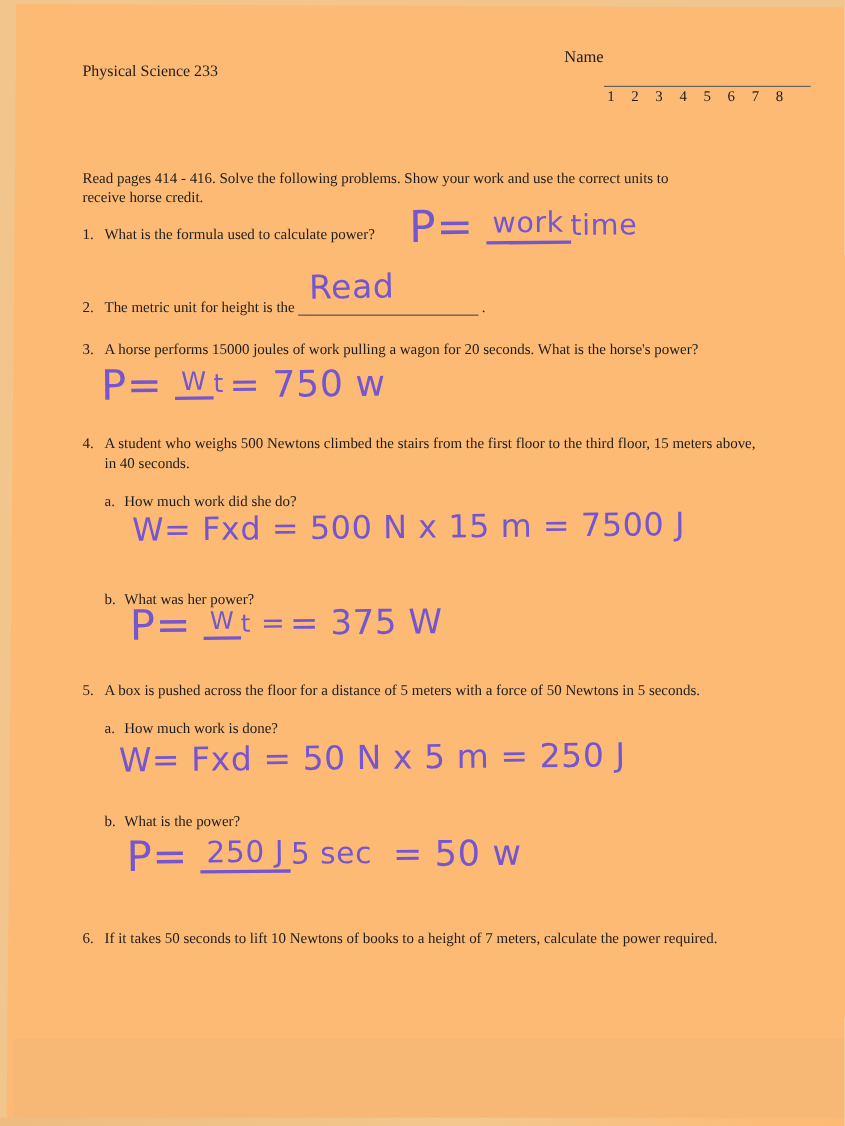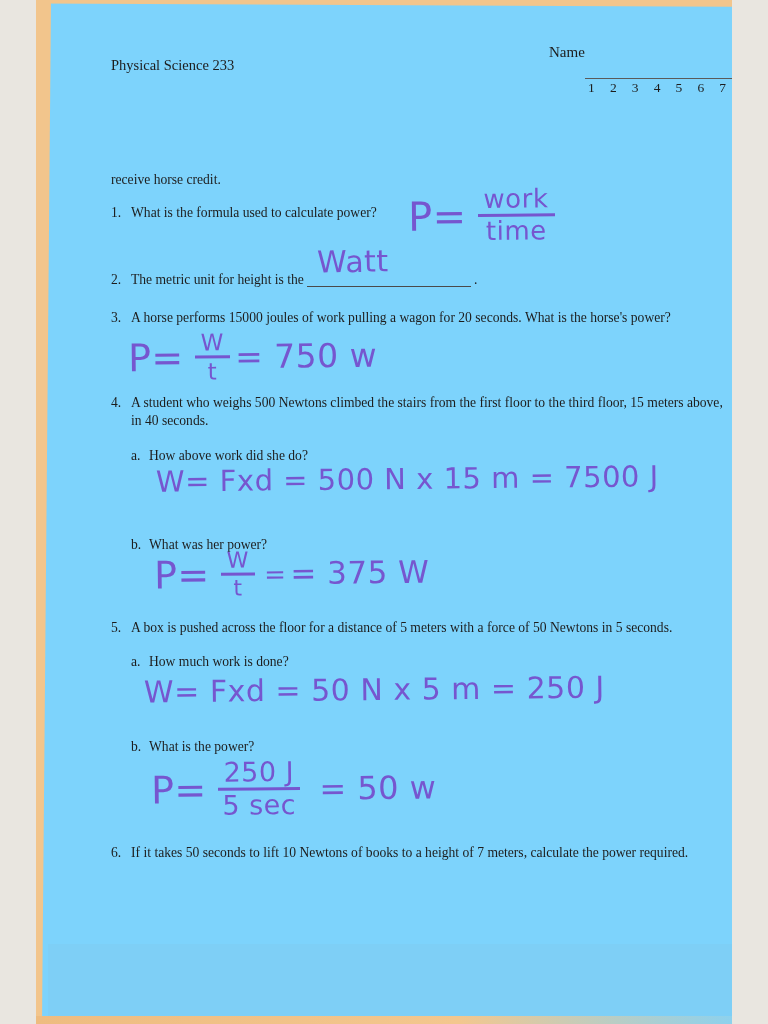--- a/index.html
+++ b/index.html
@@ -1,17 +1,17 @@
 <!DOCTYPE html>
 <html><head>
 <meta charset="utf-8">
 <style>
   html,body{margin:0;padding:0;background:#e9e6e0;}
-  #scan{position:relative;width:696px;height:1024px;margin:0 auto;overflow:hidden;
-        background:#7dd3fc;font-family:"Liberation Serif",serif;color:#1d1d1d;}
+  #scan{position:relative;width:768px;height:1024px;margin:0 auto;overflow:hidden;
+        background:#fdba74;font-family:"Liberation Serif",serif;color:#1d1d1d;}
 
   
   .edge{position:absolute;background:#f2c58c;}
   .edge-left{left:0;top:0;width:15px;height:1024px;
              clip-path:polygon(0 0,100% 0,40% 100%,0 100%);}
   .edge-top{left:0;top:0;width:768px;height:7px;
             clip-path:polygon(0 0,100% 0,100% 100%,0 50%);}
   .edge-bottom{left:0;top:1016px;width:768px;height:8px;
                background:linear-gradient(to right,#eebc80 0%,#f3c78e 55%,rgba(243,199,142,0.1) 92%,rgba(243,199,142,0) 100%);}
   .scan-shade{position:absolute;left:12px;top:944px;width:756px;height:72px;
@@ -31,21 +31,21 @@
   .answer-blank{display:inline-block;position:relative;width:164px;height:15px;
                 border-bottom:1.4px solid #4a4a4a;margin:0 3px;vertical-align:baseline;}
 
   
   .hw{position:absolute;font-family:"DejaVu Sans",sans-serif;color:#7656cf;
       display:flex;align-items:center;white-space:nowrap;transform:rotate(-0.6deg);
       letter-spacing:0.5px;}
   .hw-plain{position:absolute;font-family:"DejaVu Sans",sans-serif;color:#7656cf;
       white-space:nowrap;transform:rotate(-0.6deg);letter-spacing:0.5px;}
   .hw-lead{font-size:38px;line-height:1;margin-right:6px;}
-  .frac{display:inline-flex;flex-direction:column;align-items:center;line-height:1.05;margin:0 5px;text-align:right;}
+  .frac{display:inline-flex;flex-direction:row;align-items:center;line-height:1.05;margin:0 5px;text-align:right;}
   .frac .fnum{border-bottom:3px solid currentColor;padding:0 6px 1px 6px;}
   .frac .fden{padding-top:1px;}
   .hw-result{line-height:1;}
 </style>
 </head>
 <body>
 
 <div id="scan">
 
   <div class="edge edge-top"></div>
@@ -62,39 +62,40 @@
     <span>2</span>
     <span>3</span>
     <span>4</span>
     <span>5</span>
     <span>6</span>
     <span>7</span>
     <span>8</span>
   </div>
 
 
+  <div class="printed body-txt" style="left:75px;top:153px;">Read pages 414 - 416.  Solve the following problems.  Show your work and use the correct units to</div>
   <div class="printed body-txt" style="left:75px;top:171px;">receive horse credit.</div>
 
   <div class="printed body-txt q-row" style="left:75px;top:204px;">
     <span class="q-num">1.</span>
     <span>What is the formula used to calculate power?</span>
   </div>
   <div class="hw" style="left:372px;top:186px;">
     <span class="hw-lead" style="font-size:40px;">P=</span>
     <span class="frac" style="font-size:26px;">
       <span class="fnum">work</span>
       <span class="fden">time</span>
     </span>
   </div>
 
   <div class="printed body-txt q-row" style="left:75px;top:271px;">
     <span class="q-num">2.</span>
     <span>The metric unit for height is the</span>
     <span class="answer-blank">
-      <span class="hw-plain" style="left:10px;top:-18px;font-size:30px;transform:rotate(-1deg);">Watt</span>
+      <span class="hw-plain" style="left:10px;top:-18px;font-size:30px;transform:rotate(-1deg);">Read</span>
     </span>
     <span>.</span>
   </div>
 
   <div class="printed body-txt q-row" style="left:75px;top:309px;">
     <span class="q-num">3.</span>
     <span>A horse performs 15000 joules of work pulling a wagon for 20 seconds.  What is the horse's power?</span>
   </div>
   <div class="hw" style="left:92px;top:330px;">
     <span class="hw-lead">P=</span>
@@ -106,21 +107,21 @@
   </div>
 
   <div class="printed body-txt q-row" style="left:75px;top:394px;">
     <span class="q-num">4.</span>
     <span>A student who weighs 500 Newtons climbed the stairs from the first floor to the third floor, 15 meters above,</span>
   </div>
   <div class="printed body-txt" style="left:95px;top:412px;">in 40 seconds.</div>
 
   <div class="printed body-txt q-row" style="left:95px;top:447px;">
     <span class="sub-num">a.</span>
-    <span>How above work did she do?</span>
+    <span>How much work did she do?</span>
   </div>
   <div class="hw-plain" style="left:120px;top:462px;font-size:29px;">W= Fxd = 500 N x 15 m = 7500 J</div>
 
   <div class="printed body-txt q-row" style="left:95px;top:536px;">
     <span class="sub-num">b.</span>
     <span>What was her power?</span>
   </div>
   <div class="hw" style="left:118px;top:548px;">
     <span class="hw-lead">P=</span>
     <span class="frac" style="font-size:22px;">

